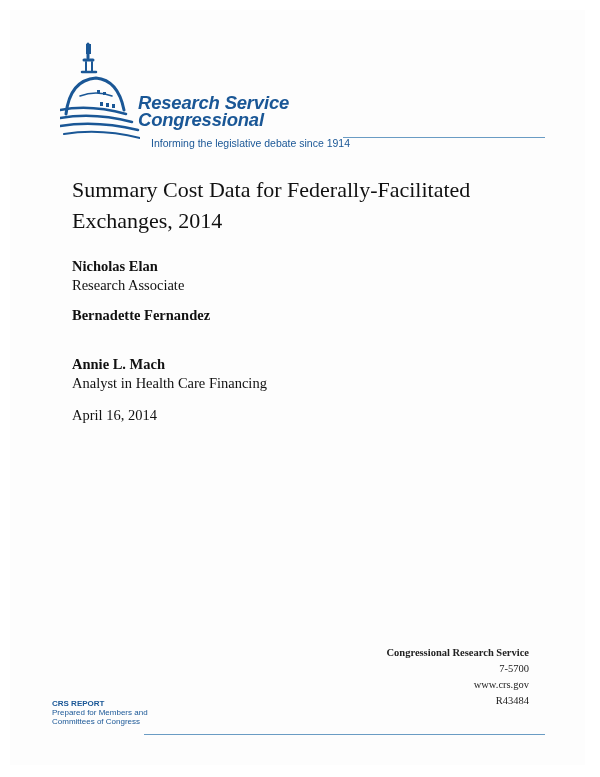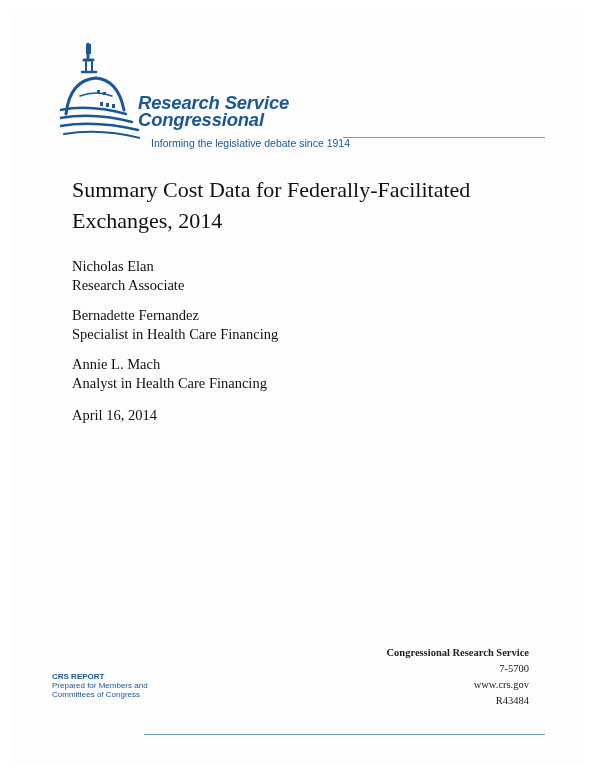--- a/index.html
+++ b/index.html
@@ -23,29 +23,29 @@
     font-family: "Liberation Sans", sans-serif; color: #1a5796; font-size: 10.5px; white-space: nowrap; margin-top: 7px;
   }
   .logo-rule {
     position: absolute; left: 343px; top: 137px; width: 202px; height: 1px; background: #6a9cc4;
   }
   .title {
     position: absolute; left: 72px; top: 174px; width: 470px;
     font-family: "Liberation Serif", serif; font-weight: normal; font-size: 22px; line-height: 31px; color: #111;
   }
   .author { position: absolute; left: 72px; font-family: "Liberation Serif", serif; font-size: 14.5px; line-height: 19px; }
-  .author .name { font-weight: normal; }
+  .author .name { font-weight: bold; }
   .date { position: absolute; left: 72px; top: 407px; font-family: "Liberation Serif", serif; font-size: 14.5px; }
   .crs-info {
     position: absolute; right: 71px; top: 645px; text-align: right;
     font-family: "Liberation Serif", serif; font-size: 10.5px; line-height: 16px; color: #222;
   }
   .crs-info .org { font-weight: bold; }
   .footer-brand {
-    position: absolute; left: 52px; top: 672px;
+    position: absolute; left: 52px; top: 699px;
     font-family: "Liberation Sans", sans-serif; font-size: 8px; line-height: 9px; color: #1a5796;
   }
   .footer-brand .label { font-weight: bold; }
   .footer-rule {
     position: absolute; left: 144px; top: 734px; width: 401px; height: 1px; background: #6a9cc4;
   }
 </style>
 </head>
 <body>
 
@@ -83,21 +83,20 @@
 <div class="logo-rule"></div>
 
 <div class="title">Summary Cost Data for Federally-Facilitated Exchanges, 2014</div>
 
 <div class="author" style="top:257px;">
   <div class="name">Nicholas Elan</div>
   <div>Research Associate</div>
 </div>
 <div class="author" style="top:306px;">
   <div class="name">Bernadette Fernandez</div>
-  <div>Specialist in Health Care Financing</div>
 </div>
 <div class="author" style="top:355px;">
   <div class="name">Annie L. Mach</div>
   <div>Analyst in Health Care Financing</div>
 </div>
 
 <div class="date">April 16, 2014</div>
 
 <div class="crs-info">
   <div class="org">Congressional Research Service</div>

